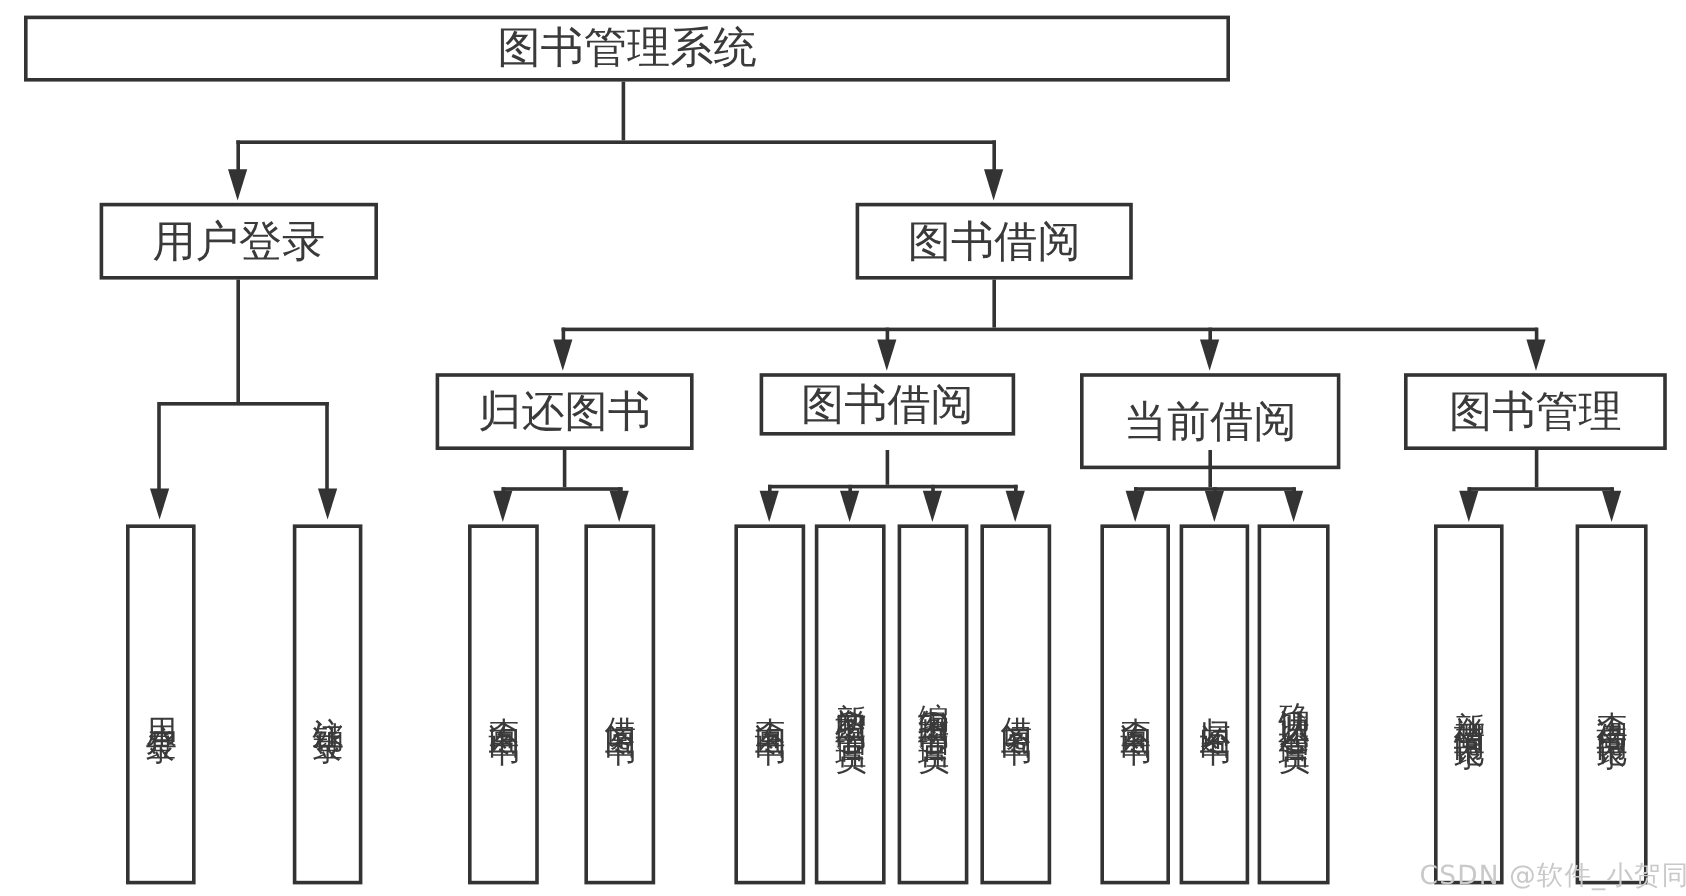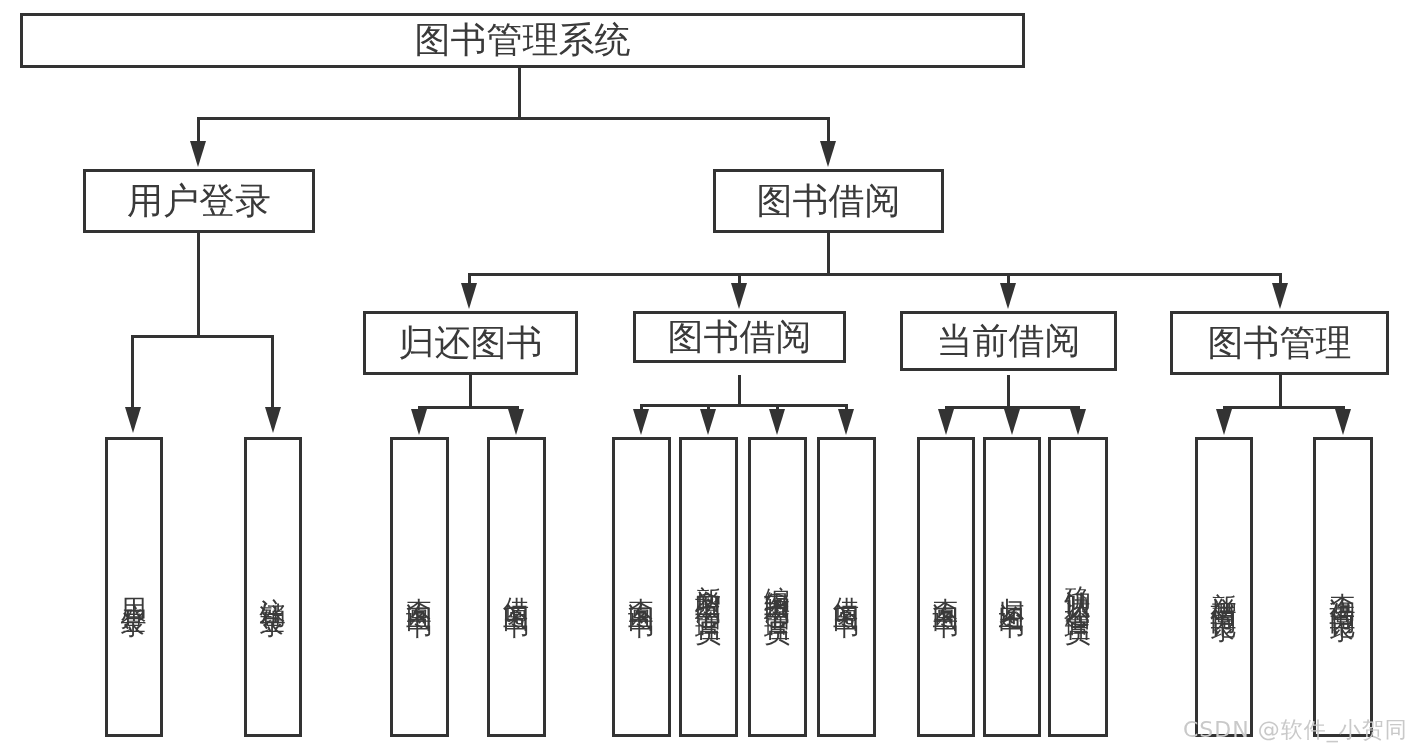--- a/index.html
+++ b/index.html
@@ -83,21 +83,21 @@
   <div class="arrow" style="left:461px;top:283px;"></div>
   <div class="vline" style="left:738px;top:273px;height:12px;"></div>
   <div class="arrow" style="left:731px;top:283px;"></div>
   <div class="vline" style="left:1007px;top:273px;height:12px;"></div>
   <div class="arrow" style="left:1000px;top:283px;"></div>
   <div class="vline" style="left:1279px;top:273px;height:12px;"></div>
   <div class="arrow" style="left:1272px;top:283px;"></div>
 
   <div class="box" style="left:363px;top:311px;width:215px;height:64px;">归还图书</div>
   <div class="box" style="left:633px;top:311px;width:213px;height:52px;">图书借阅</div>
-  <div class="box" style="left:900px;top:311px;width:217px;height:60px;">当前借阅</div>
+  <div class="box" style="left:900px;top:311px;width:217px;height:80px;">当前借阅</div>
   <div class="box" style="left:1170px;top:311px;width:219px;height:64px;">图书管理</div>
 
   <div class="vline" style="left:469px;top:375px;height:31px;"></div>
   <div class="hline" style="left:418px;top:406px;width:101px;"></div>
   <div class="vline" style="left:418px;top:406px;height:6px;"></div>
   <div class="arrow" style="left:411px;top:409px;"></div>
   <div class="vline" style="left:515px;top:406px;height:6px;"></div>
   <div class="arrow" style="left:508px;top:409px;"></div>
 
   <div class="vline" style="left:738px;top:375px;height:29px;"></div>

